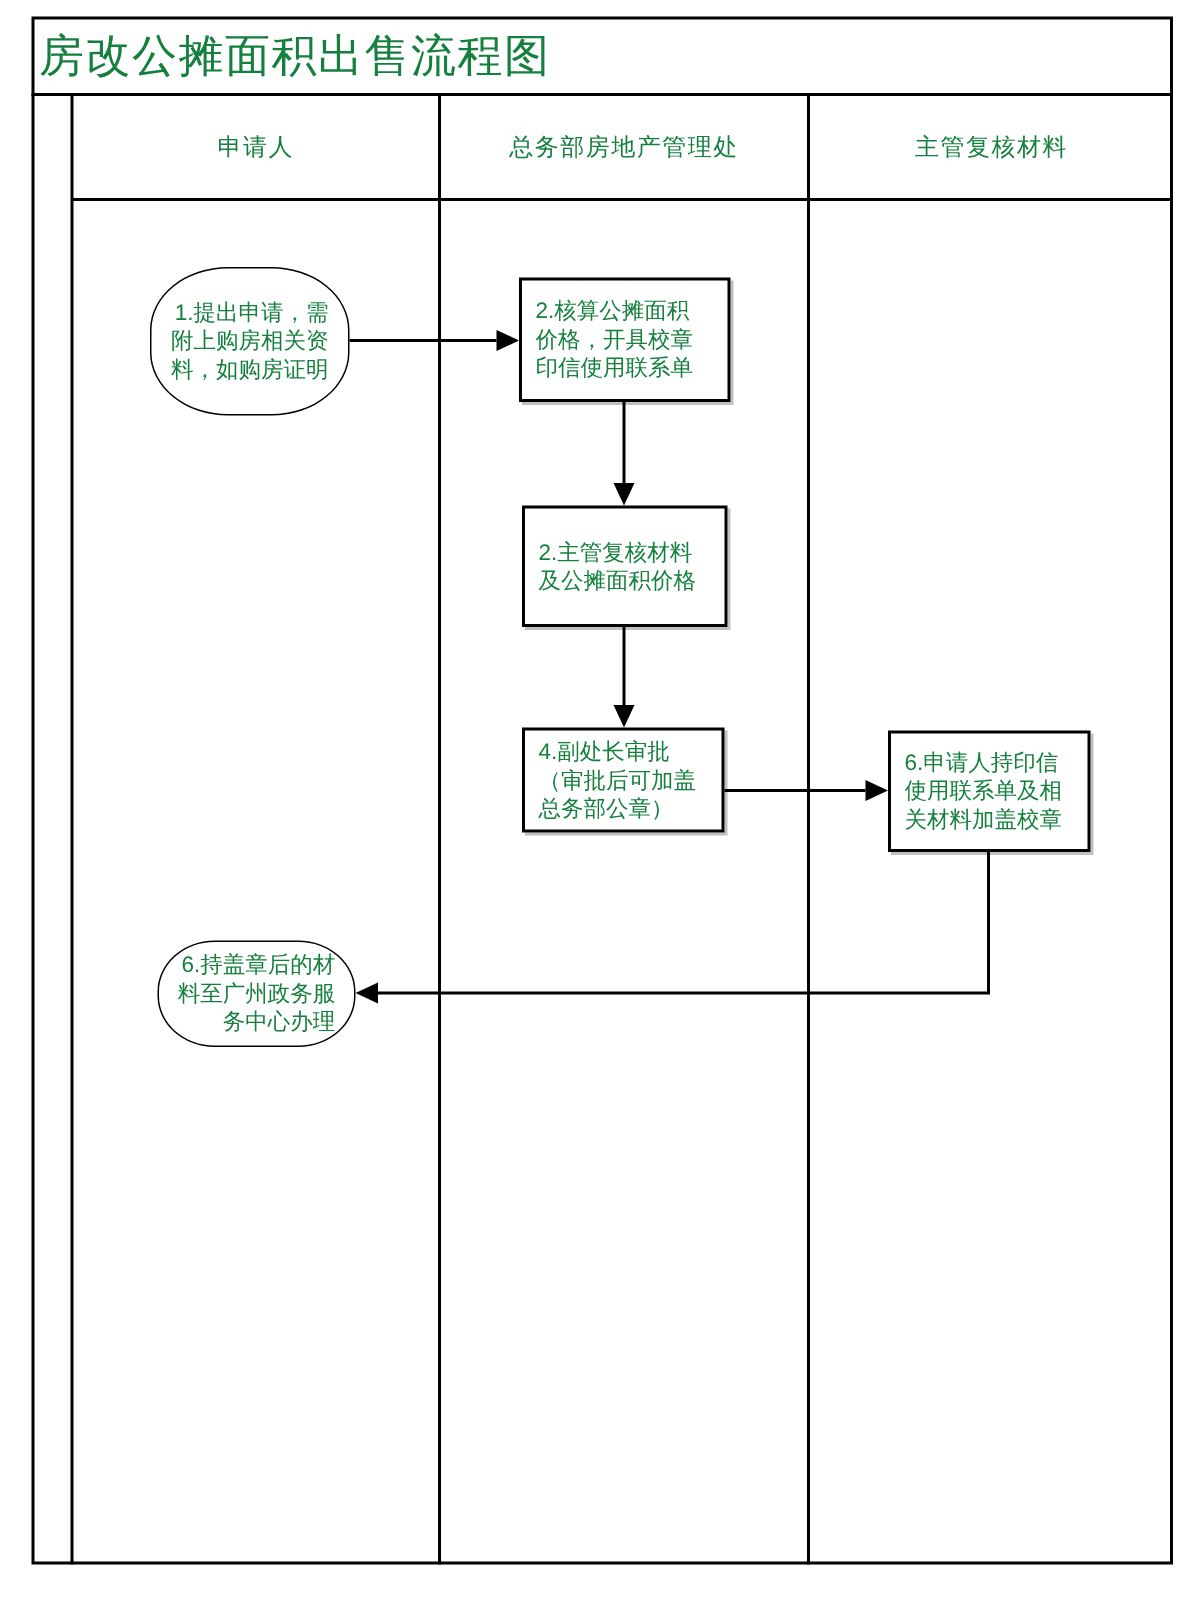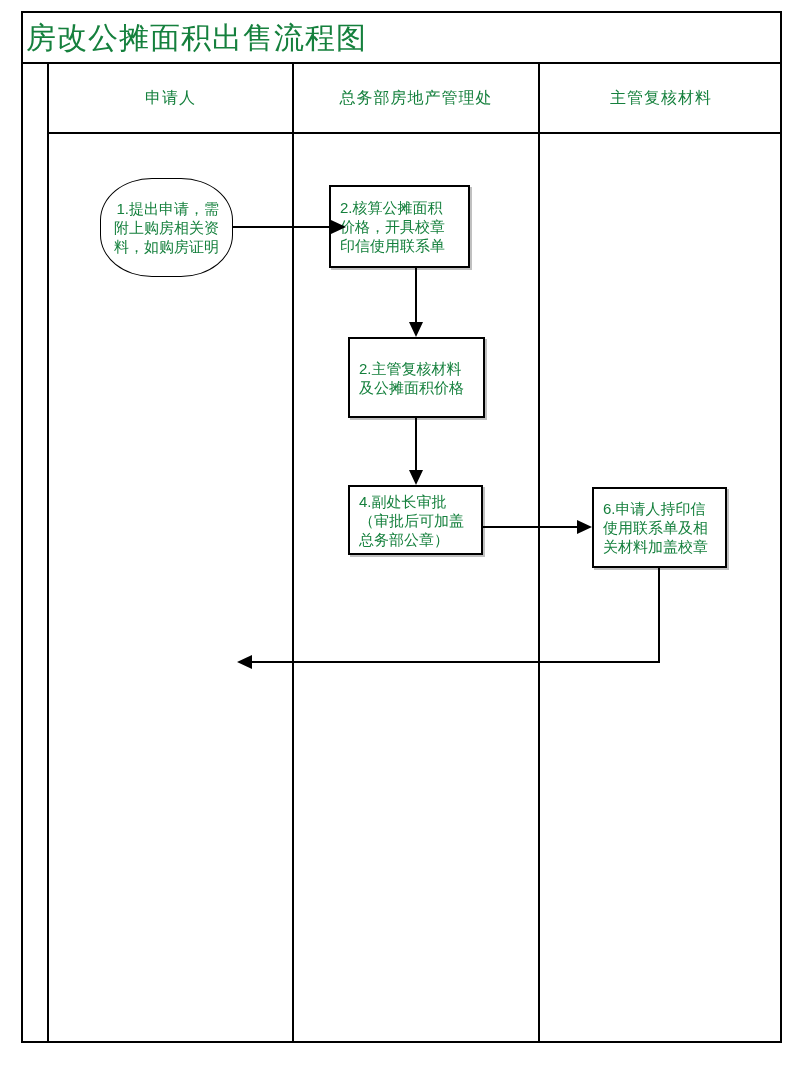--- a/index.html
+++ b/index.html
@@ -101,35 +101,38 @@
   <div class="abs vline" style="left:538px; top:62px; width:2px; height:981px;"></div>
 
   <div class="abs lane-header" style="left:49px; width:243px;">申请人</div>
   <div class="abs lane-header" style="left:294px; width:244px;">总务部房地产管理处</div>
   <div class="abs lane-header" style="left:540px; width:242px;">主管复核材料</div>
 
   <div class="abs node terminator" style="left:100px; top:178px; width:133px; height:99px; border-radius:52px / 42px;">1.提出申请，需
 附上购房相关资
 料，如购房证明</div>
 
-  <div class="abs node rect" style="left:329px; top:185px; width:141px; height:83px;">2.核算公摊面积
+  <div class="abs node rect" style="left:346px; top:185px; width:141px; height:83px;">2.核算公摊面积
 价格，开具校章
 印信使用联系单</div>
 
   <div class="abs node rect" style="left:348px; top:337px; width:137px; height:81px;">2.主管复核材料
 及公摊面积价格</div>
 
   <div class="abs node rect" style="left:348px; top:485px; width:135px; height:70px;">4.副处长审批
 （审批后可加盖
 总务部公章）</div>
 
   <div class="abs node rect" style="left:592px; top:487px; width:135px; height:81px;">6.申请人持印信
 使用联系单及相
 关材料加盖校章</div>
 
+  <div class="abs node terminator" style="left:105px; top:627px; width:132px; height:71px; border-radius:38px / 34px;">6.持盖章后的材
+料至广州政务服
+务中心办理</div>
 
   <div class="abs arrow-line" style="left:233px; top:226px; width:98px; height:2px;"></div>
   <div class="abs arr-right" style="left:331px; top:220px;"></div>
 
   <div class="abs arrow-line" style="left:415px; top:268px; width:2px; height:54px;"></div>
   <div class="abs arr-down" style="left:409px; top:322px;"></div>
 
   <div class="abs arrow-line" style="left:415px; top:418px; width:2px; height:52px;"></div>
   <div class="abs arr-down" style="left:409px; top:470px;"></div>
 

